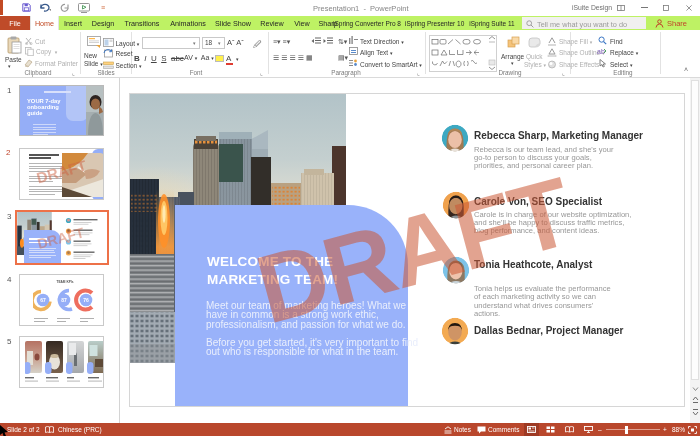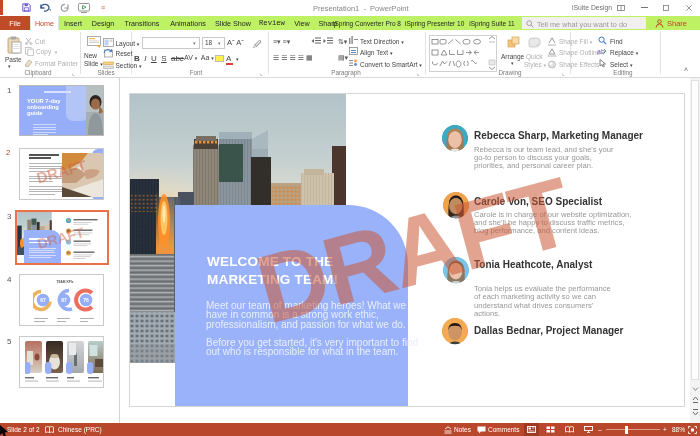--- a/index.html
+++ b/index.html
@@ -77,21 +77,21 @@
 </div>
 
 <div id="tabrow">
   <div class="tab" id="filetab" style="left:0; width:30px;">File</div>
   <div class="tab" id="hometab" style="left:30px; width:29px;">Home</div>
   <div class="tab" style="left:61px; width:24px;">Insert</div>
   <div class="tab" style="left:89px; width:28px;">Design</div>
   <div class="tab" style="left:121px; width:42px;">Transitions</div>
   <div class="tab" style="left:167px; width:42px;">Animations</div>
   <div class="tab" style="left:213px; width:40px;">Slide Show</div>
-  <div class="tab" style="left:257px; width:30px;font-family:Liberation Mono, monospace;">Review</div>
+  <div class="tab" style="left:257px; width:30px;">Review</div>
   <div class="tab" style="left:291px; width:22px;">View</div>
   <div class="tab" style="left:317px; width:22px;">Sharp</div>
   <div class="tab" style="left:333px; width:64px; font-size:6.5px;">iSpring Converter Pro 8</div>
   <div class="tab" style="left:405px; width:56px; font-size:6.5px;">iSpring Presenter 10</div>
   <div class="tab" style="left:468px; width:48px; font-size:6.5px;">iSpring Suite 11</div>
   <div class="abs" style="left:522px; top:1px; width:124px; height:12px; background:#f1f0ef;">
     <svg class="abs" style="left:4px; top:2.5px;" width="8" height="8" viewBox="0 0 8 8">
         <circle cx="3.2" cy="3.2" r="2.4" fill="none" stroke="#9a9a9a" stroke-width="0.9"></circle>
         <line x1="5" y1="5" x2="7.4" y2="7.4" stroke="#9a9a9a" stroke-width="1"></line>
       </svg>

